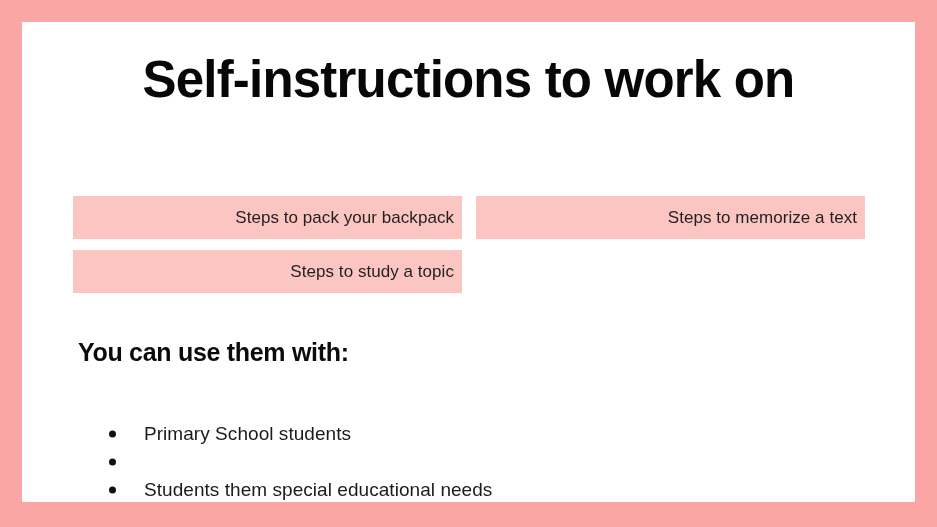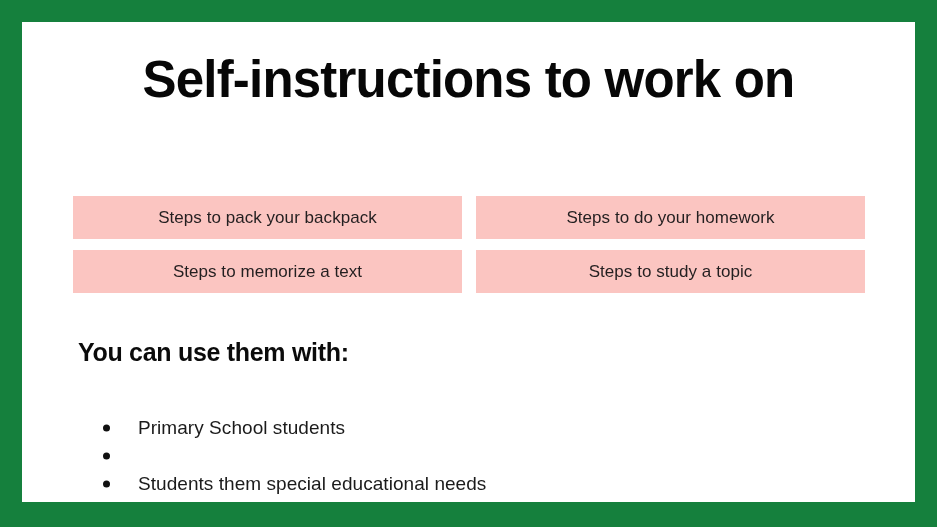--- a/index.html
+++ b/index.html
@@ -11,21 +11,21 @@
     width: 937px;
     height: 527px;
     overflow: hidden;
     font-family: "Liberation Sans", sans-serif;
   }
 
   #slide {
     position: relative;
     width: 937px;
     height: 527px;
-    background: #15803d;
+    background: #fca5a5;
     box-sizing: border-box;
   }
 
   #slide-canvas {
     position: absolute;
     left: 22px;
     top: 22px;
     width: 893px;
     height: 480px;
     background: #ffffff;
@@ -57,21 +57,21 @@
     display: grid;
     grid-template-columns: 389px 389px;
     grid-template-rows: 43px 43px;
     column-gap: 14px;
     row-gap: 11px;
   }
   .option-box {
     background: #fbc5c1;
     display: flex;
     align-items: center;
-    justify-content: center;
+    justify-content: flex-end;
     box-sizing: border-box;
     padding: 0 8px;
   }
   .option-box .option-label {
     font-family: "Liberation Sans", sans-serif;
     font-size: 17px;
     line-height: 20px;
     color: #231f20;
     letter-spacing: 0.05px;
     white-space: nowrap;
@@ -89,21 +89,21 @@
     letter-spacing: -0.3px;
     color: #0b0b0b;
     white-space: nowrap;
   }
 
   
   #audience-list {
     position: absolute;
     left: 56px;
     top: 384px;
-    margin: 8px;
+    margin: 14px;
     padding: 0;
     list-style: none;
   }
   #audience-list li {
     position: relative;
     padding-left: 52px;
     height: 28px;
     line-height: 28px;
     font-family: "Liberation Sans", sans-serif;
     font-size: 19px;
@@ -130,23 +130,20 @@
 
     <div id="title">
       <span class="tline">Self-instructions to work on</span>
     </div>
 
     <div id="option-grid">
       <div class="option-box">
         <span class="option-label">Steps to pack your backpack</span>
       </div>
       <div class="option-box">
-        <span class="option-label">Steps to do your homework</span>
-      </div>
-      <div class="option-box">
         <span class="option-label">Steps to memorize a text</span>
       </div>
       <div class="option-box">
         <span class="option-label">Steps to study a topic</span>
       </div>
     </div>
 
     <div id="usage-heading">You can use them with:</div>
 
     <ul id="audience-list">

